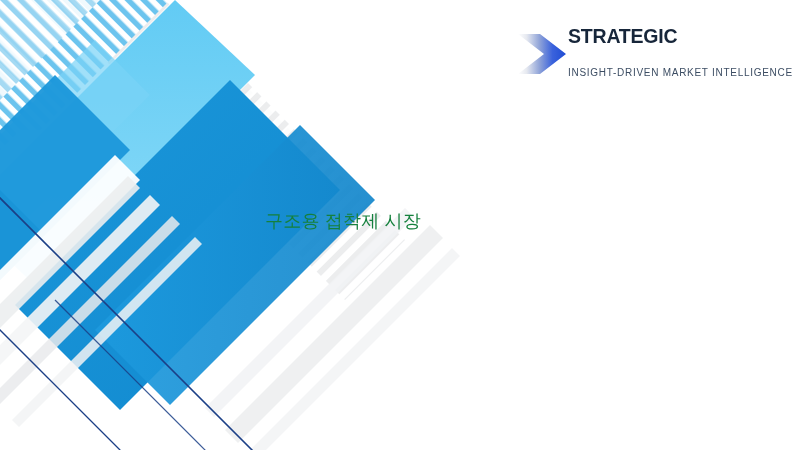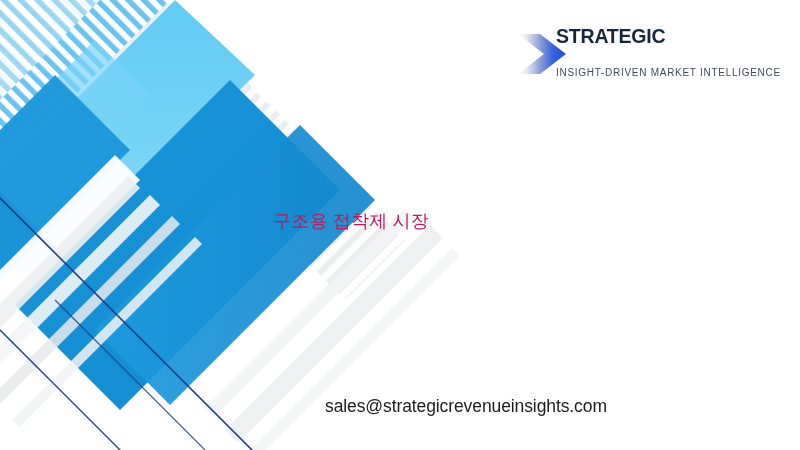--- a/index.html
+++ b/index.html
@@ -37,21 +37,21 @@
   }
   #logo-mark {
     position: absolute;
     left: 0;
     top: 6px;
     width: 52px;
     height: 44px;
   }
   #logo-text {
     position: absolute;
-    left: 40px;
+    left: 52px;
     top: 0;
     width: 184px;
   }
   .logo-line {
     font-family: "Liberation Sans", "DejaVu Sans", sans-serif;
     font-weight: bold;
     font-size: 19.5px;
     letter-spacing: -0.2px;
     line-height: 21px;
     color: #17263a;
@@ -65,24 +65,23 @@
     margin-top: 20px;
     white-space: nowrap;
   }
 
   
   #headline {
     position: absolute;
     left: 265px;
     top: 209px;
     font-size: 18px;
-    color: #be185d;
+    color: #15803d;
     letter-spacing: 0.2px;
     white-space: nowrap;
-    margin-left: 8px;
   }
 
   
   #email {
     position: absolute;
     left: 325px;
     top: 396px;
     font-size: 17.5px;
     color: #1c1c1c;
     letter-spacing: -0.1px;
@@ -228,15 +227,14 @@
       </svg>
     </div>
     <div id="logo-text">
       <div class="logo-line">STRATEGIC</div>
       <div class="logo-tagline">INSIGHT-DRIVEN MARKET INTELLIGENCE</div>
     </div>
   </div>
 
   <div id="headline">구조용 접착제 시장</div>
 
-  <div id="email">sales@strategicrevenueinsights.com</div>
 
 </div>
 
 </body></html>

